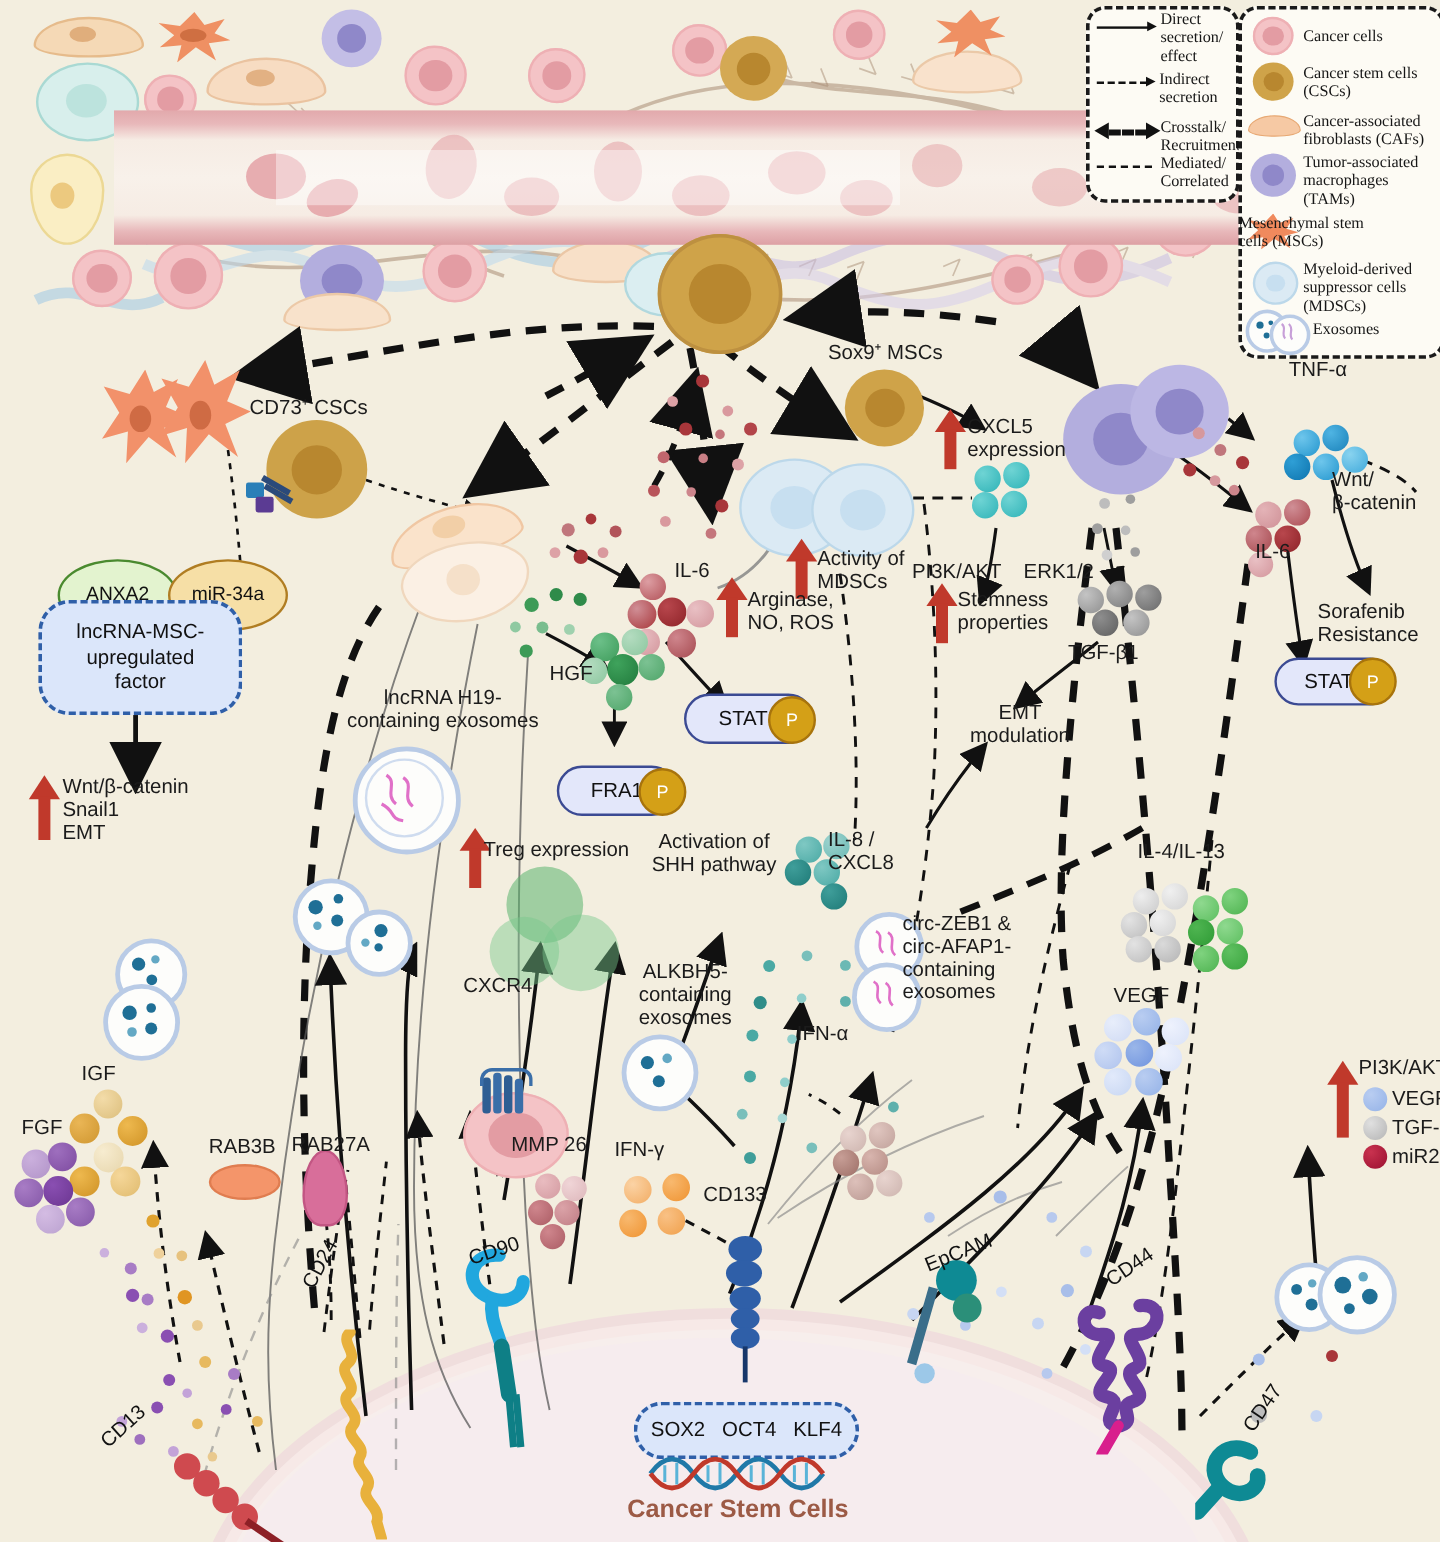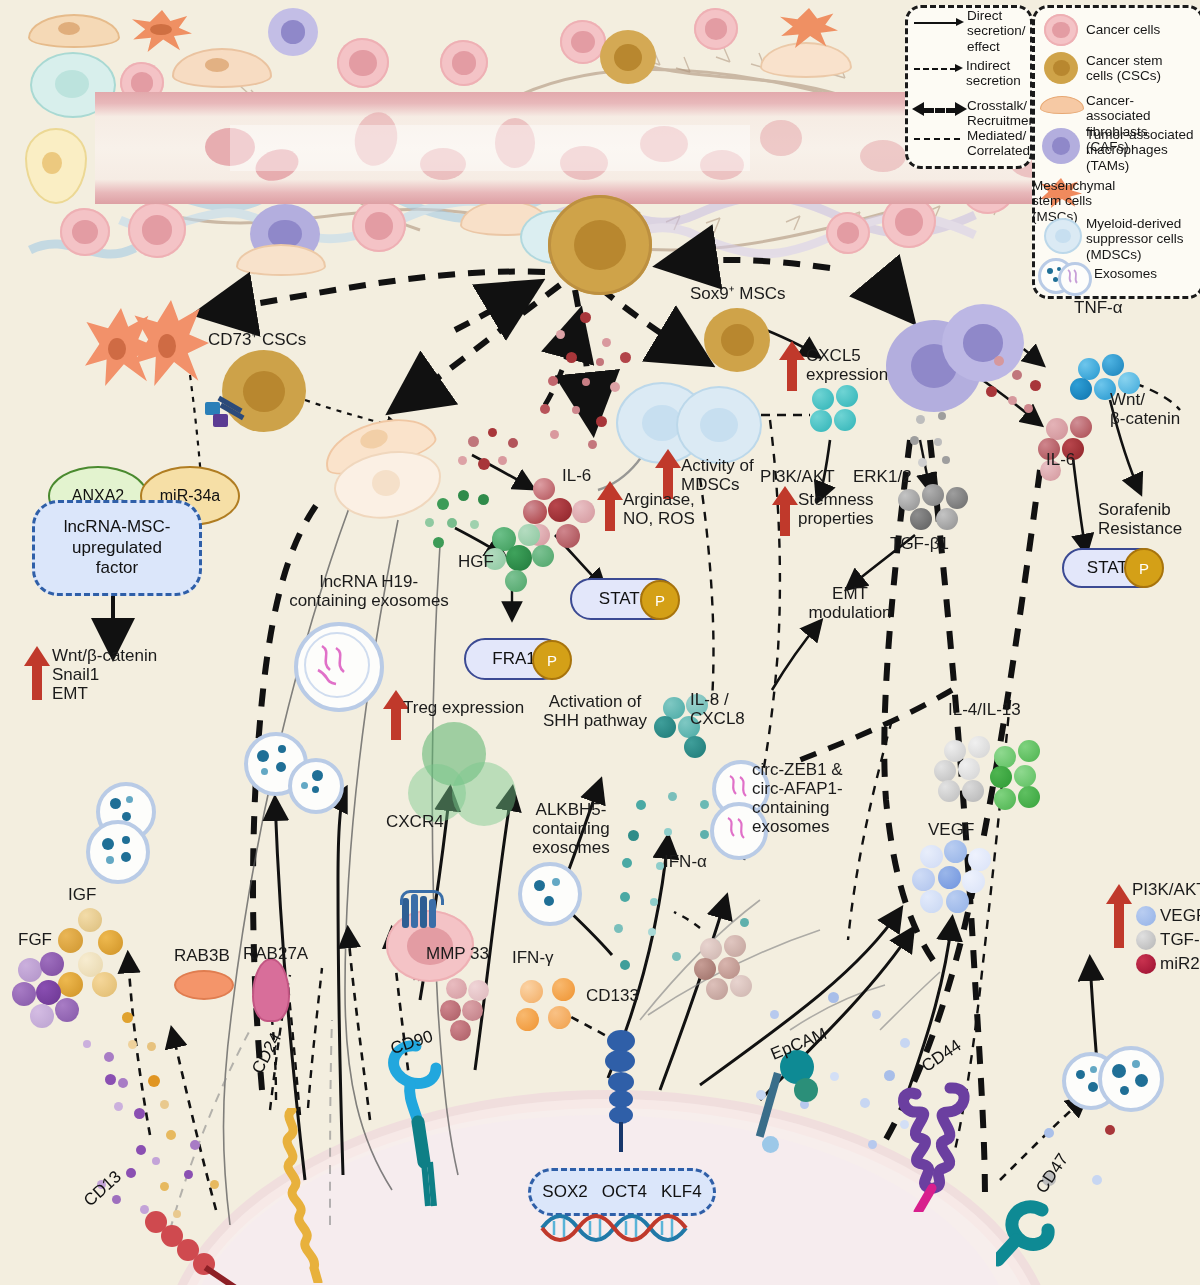--- a/index.html
+++ b/index.html
@@ -23,21 +23,21 @@
   
   #csc-body{position:absolute;left:160px;top:1090px;width:880px;height:520px;border-radius:50%;
      background:#f7eeec;border:9px solid #f0dedd;box-shadow:inset 0 0 0 9px #f7e9e7;}
   #csc-body2{position:absolute;left:185px;top:1115px;width:830px;height:470px;border-radius:50%;
      background:#f6ecee;}
 
   
   .legendbox{position:absolute;background:#fdfbf4;border:3.5px dashed #1a1a1a;border-radius:16px;}
   #legend-arrows{left:905px;top:5px;width:122px;height:158px;}
   #legend-cells{left:1032px;top:5px;width:166px;height:288px;}
-  .lg-txt{position:absolute;font-size:13.5px;line-height:1.13;color:#161616;}
+  .lg-txt{position:absolute;font-size:13.5px;line-height:1.13;color:#161616;font-family:Liberation Serif, serif;}
 
   
   .la-line{position:absolute;height:0;border-top:2px solid #111;}
   .la-dash{position:absolute;height:0;border-top:2px dashed #111;}
   .la-dash3{position:absolute;height:0;border-top:2px dashed #111;}
   .la-head{position:absolute;width:0;height:0;border-left:8px solid #111;border-top:4.5px solid transparent;border-bottom:4.5px solid transparent;}
   .la-head-l{position:absolute;width:0;height:0;border-right:8px solid #111;border-top:4.5px solid transparent;border-bottom:4.5px solid transparent;}
   .la-thick{position:absolute;height:0;border-top:5px dashed #111;}
   .round-cell{position:absolute;border-radius:50%;}
   .nucleus{position:absolute;border-radius:50%;}
@@ -902,20 +902,21 @@
       <line x1="14" y1="9" x2="14" y2="23"></line>
         <line x1="24" y1="7" x2="24" y2="25"></line>
       <line x1="50" y1="9" x2="50" y2="23"></line>
         <line x1="60" y1="7" x2="60" y2="25"></line>
       <line x1="86" y1="9" x2="86" y2="23"></line>
         <line x1="96" y1="7" x2="96" y2="25"></line>
       <line x1="122" y1="9" x2="122" y2="23"></line>
         <line x1="132" y1="7" x2="132" y2="25"></line>
     </g>
   </svg>
+  <div class="lbl c" style="left:480px;top:1246px;width:270px;font-weight:bold;font-size:21px;color:#9c5a45;">Cancer Stem Cells</div>
 
   <span class="uparrow" style="left:24px;top:646px;width:26px;height:54px;">
     <span class="head" style="left:0;top:0;border-bottom-width:20px;border-left-width:13px;border-right-width:13px;"></span>
     <span class="stem" style="left:8px;top:18px;width:10px;height:36px;"></span>
   </span>
   <span class="uparrow" style="left:597px;top:481px;width:26px;height:50px;">
     <span class="head" style="left:0;top:0;border-bottom-width:19px;border-left-width:13px;border-right-width:13px;"></span>
     <span class="stem" style="left:8px;top:17px;width:10px;height:33px;"></span>
   </span>
   <span class="uparrow" style="left:655px;top:449px;width:26px;height:50px;">
@@ -980,21 +981,21 @@
 circ-AFAP1-
 containing
 exosomes</div>
   <div class="lbl l" style="left:664px;top:852px;width:80px;">IFN-α</div>
   <div class="lbl l" style="left:948px;top:700px;width:130px;">IL-4/IL-13</div>
   <div class="lbl l" style="left:928px;top:820px;width:90px;">VEGF</div>
   <div class="lbl c" style="left:516px;top:800px;width:110px;">ALKBH5-
 containing
 exosomes</div>
   <div class="lbl l" style="left:386px;top:812px;width:100px;">CXCR4</div>
-  <div class="lbl l" style="left:426px;top:944px;width:110px;">MMP 33</div>
+  <div class="lbl l" style="left:426px;top:944px;width:110px;">MMP 26</div>
   <div class="lbl l" style="left:512px;top:948px;width:90px;">IFN-γ</div>
   <div class="lbl l" style="left:586px;top:986px;width:90px;">CD133</div>
   <div class="lbl l" style="left:174px;top:946px;width:90px;">RAB3B</div>
   <div class="lbl l" style="left:243px;top:944px;width:110px;">RAB27A</div>
   <div class="lbl l" style="left:68px;top:885px;width:60px;">IGF</div>
   <div class="lbl l" style="left:18px;top:930px;width:60px;">FGF</div>
 
   <div class="rot" style="left:80px;top:1196px;transform:rotate(-42deg);font-size:17px;color:#111;">CD13</div>
   <div class="rot" style="left:248px;top:1068px;transform:rotate(-62deg);font-size:17px;color:#111;">CD24</div>
   <div class="rot" style="left:388px;top:1040px;transform:rotate(-18deg);font-size:17px;color:#111;">CD90</div>

